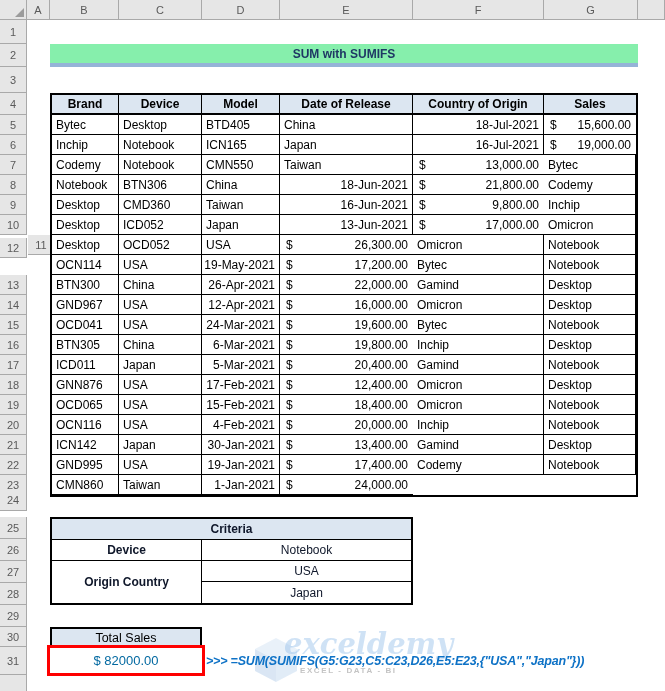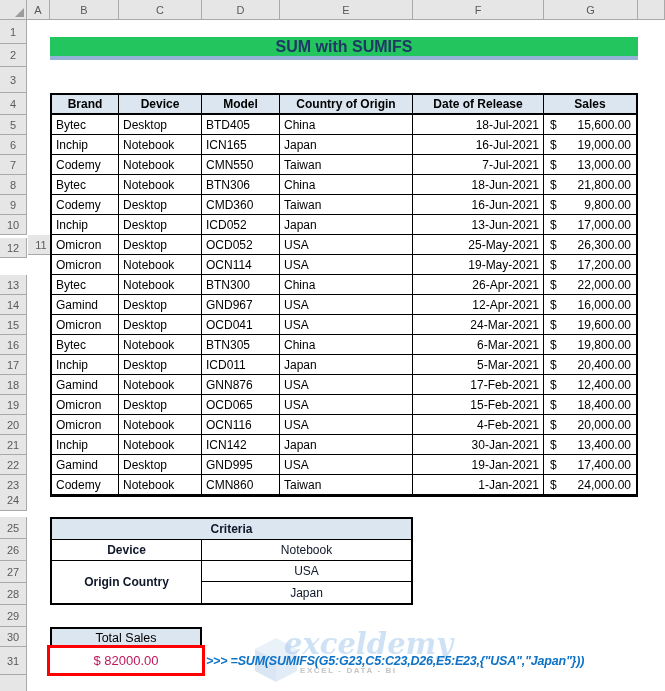--- a/index.html
+++ b/index.html
@@ -13,24 +13,24 @@
   .corner .tri { position:absolute; right:2px; bottom:2px; width:0; height:0;
             border-bottom:9px solid #9c9c9c; border-left:9px solid transparent; }
   .colhdr { position:absolute; top:0; height:20px; background:var(--chrome-fill);
             border-right:1px solid var(--chrome-line); border-bottom:1px solid var(--chrome-line);
             color:#5a5a5a; font-size:11px; display:flex; align-items:center; justify-content:center; }
   .rowhdr { position:absolute; left:0; width:27px; background:var(--chrome-fill);
             border-right:1px solid var(--chrome-line); border-bottom:1px solid var(--chrome-line);
             color:#5a5a5a; font-size:11px; display:flex; align-items:center; justify-content:center; }
 
   
-  .title-bar { position:absolute; left:50px; top:37px; width:588px; height:23px;
-               background:#22c55e; border-bottom:4px solid var(--accent-blue);
+  .title-bar { position:absolute; left:50px; top:44px; width:588px; height:23px;
+               background:#86efac; border-bottom:4px solid var(--accent-blue);
                display:flex; align-items:center; justify-content:center;
-               font-weight:bold; font-size:16px; color:var(--title-color); }
+               font-weight:bold; font-size:12px; color:var(--title-color); }
 
   
   .main-table { position:absolute; left:50px; top:93px; border:2px solid #000;
                 display:grid; grid-template-columns:67px 83px 78px 133px 131px 92px;
                 grid-auto-rows:20px; background:#fff; }
   .mt-cell { border-right:1px solid #000; border-bottom:1px solid #000;
              font-size:12px; display:flex; align-items:center; overflow:hidden;
              white-space:nowrap; color:#000; }
   .mt-cell.last { border-right:none; }
   .mt-head { background:var(--header-fill); font-weight:bold; justify-content:center;
@@ -49,21 +49,21 @@
   .ct-val { border-bottom:1px solid #000; }
   .ct-val.lastrow { border-bottom:none; }
 
   
   .total-head { position:absolute; left:50px; top:627px; width:152px; height:20px;
                 background:var(--header-fill); border:2px solid #000; border-bottom:none;
                 display:flex; align-items:center; justify-content:center;
                 font-weight:normal; font-size:12.5px; color:#000; }
   .total-box { position:absolute; left:47px; top:645px; width:158px; height:31px;
                background:#fff; border:3px solid var(--highlight-red); z-index:3;
-               display:flex; align-items:center; justify-content:center; font-size:13px; color:#be185d; }
+               display:flex; align-items:center; justify-content:center; font-size:13px; color:#0369a1; }
 
   
   .formula { position:absolute; left:206px; top:647px; width:459px; height:28px; z-index:2;
              display:flex; align-items:center; white-space:nowrap;
              font-size:12.5px; font-weight:bold; font-style:italic;
              color:var(--formula-blue); letter-spacing:-0.2px; }
 
   
   .wm { position:absolute; z-index:1; }
   .wm-script { left:284px; top:627px; font-family:"DejaVu Serif", serif; font-style:italic;
@@ -123,22 +123,22 @@
       <div class="rowhdr" style="top: 647px; height: 28px;">31</div>
       <div class="rowhdr" style="top: 675px; height: 16px; border-bottom: none;"></div>
     </div>
 
   <div class="title-bar">SUM with SUMIFS</div>
 
   <div class="main-table" id="main-table">
     <div class="mt-cell mt-head">Brand</div>
     <div class="mt-cell mt-head">Device</div>
     <div class="mt-cell mt-head">Model</div>
+    <div class="mt-cell mt-head">Date of Release</div>
     <div class="mt-cell mt-head">Country of Origin</div>
-    <div class="mt-cell mt-head">Date of Release</div>
     <div class="mt-cell mt-head last">Sales</div>
 
     <div class="mt-cell c-text">Bytec</div>
     <div class="mt-cell c-text">Desktop</div>
     <div class="mt-cell c-text">BTD405</div>
     <div class="mt-cell c-text">China</div>
     <div class="mt-cell c-date">18-Jul-2021</div>
     <div class="mt-cell c-sales last">
       <span>$</span>
       <span>15,600.00</span>
@@ -151,21 +151,20 @@
     <div class="mt-cell c-date">16-Jul-2021</div>
     <div class="mt-cell c-sales last">
       <span>$</span>
       <span>19,000.00</span>
     </div>
 
     <div class="mt-cell c-text">Codemy</div>
     <div class="mt-cell c-text">Notebook</div>
     <div class="mt-cell c-text">CMN550</div>
     <div class="mt-cell c-text">Taiwan</div>
-    <div class="mt-cell c-date">7-Jul-2021</div>
     <div class="mt-cell c-sales last">
       <span>$</span>
       <span>13,000.00</span>
     </div>
 
     <div class="mt-cell c-text">Bytec</div>
     <div class="mt-cell c-text">Notebook</div>
     <div class="mt-cell c-text">BTN306</div>
     <div class="mt-cell c-text">China</div>
     <div class="mt-cell c-date">18-Jun-2021</div>
@@ -191,21 +190,20 @@
     <div class="mt-cell c-date">13-Jun-2021</div>
     <div class="mt-cell c-sales last">
       <span>$</span>
       <span>17,000.00</span>
     </div>
 
     <div class="mt-cell c-text">Omicron</div>
     <div class="mt-cell c-text">Desktop</div>
     <div class="mt-cell c-text">OCD052</div>
     <div class="mt-cell c-text">USA</div>
-    <div class="mt-cell c-date">25-May-2021</div>
     <div class="mt-cell c-sales last">
       <span>$</span>
       <span>26,300.00</span>
     </div>
 
     <div class="mt-cell c-text">Omicron</div>
     <div class="mt-cell c-text">Notebook</div>
     <div class="mt-cell c-text">OCN114</div>
     <div class="mt-cell c-text">USA</div>
     <div class="mt-cell c-date">19-May-2021</div>

